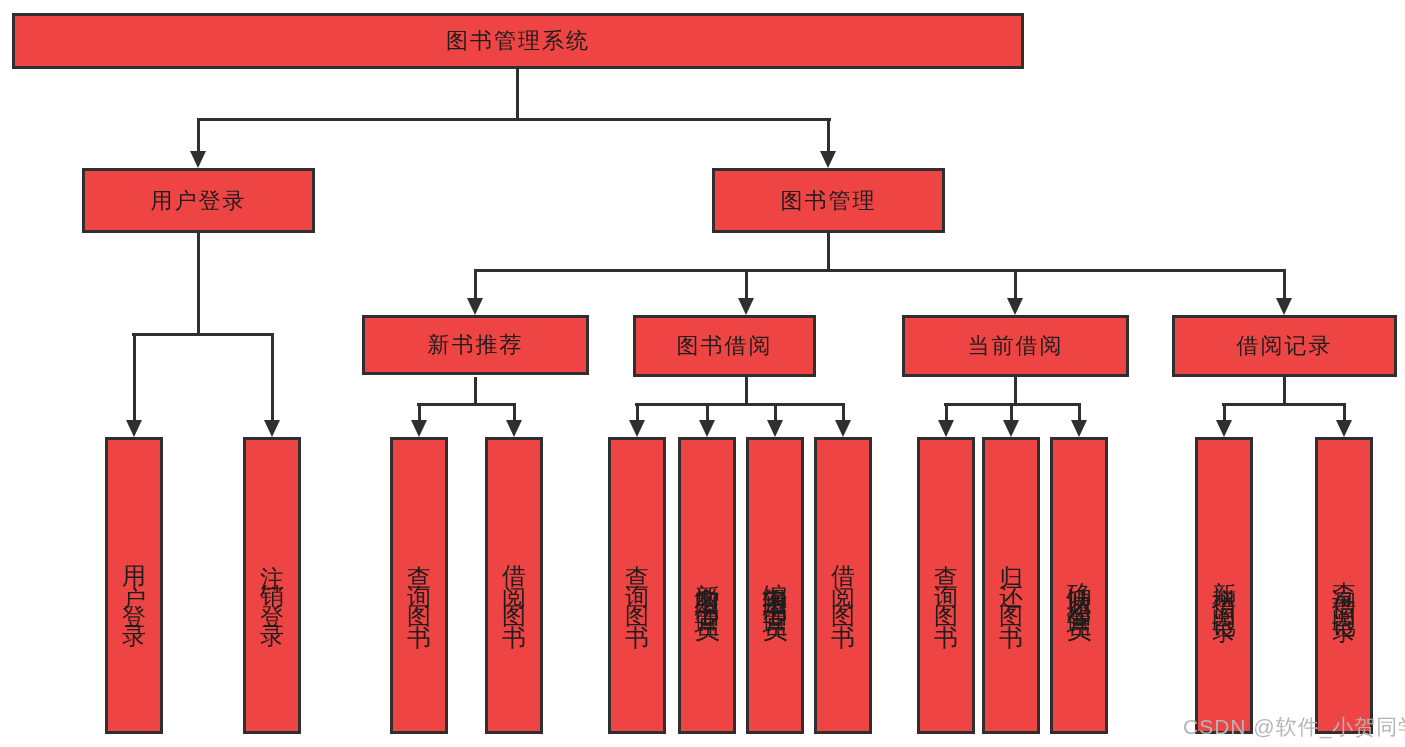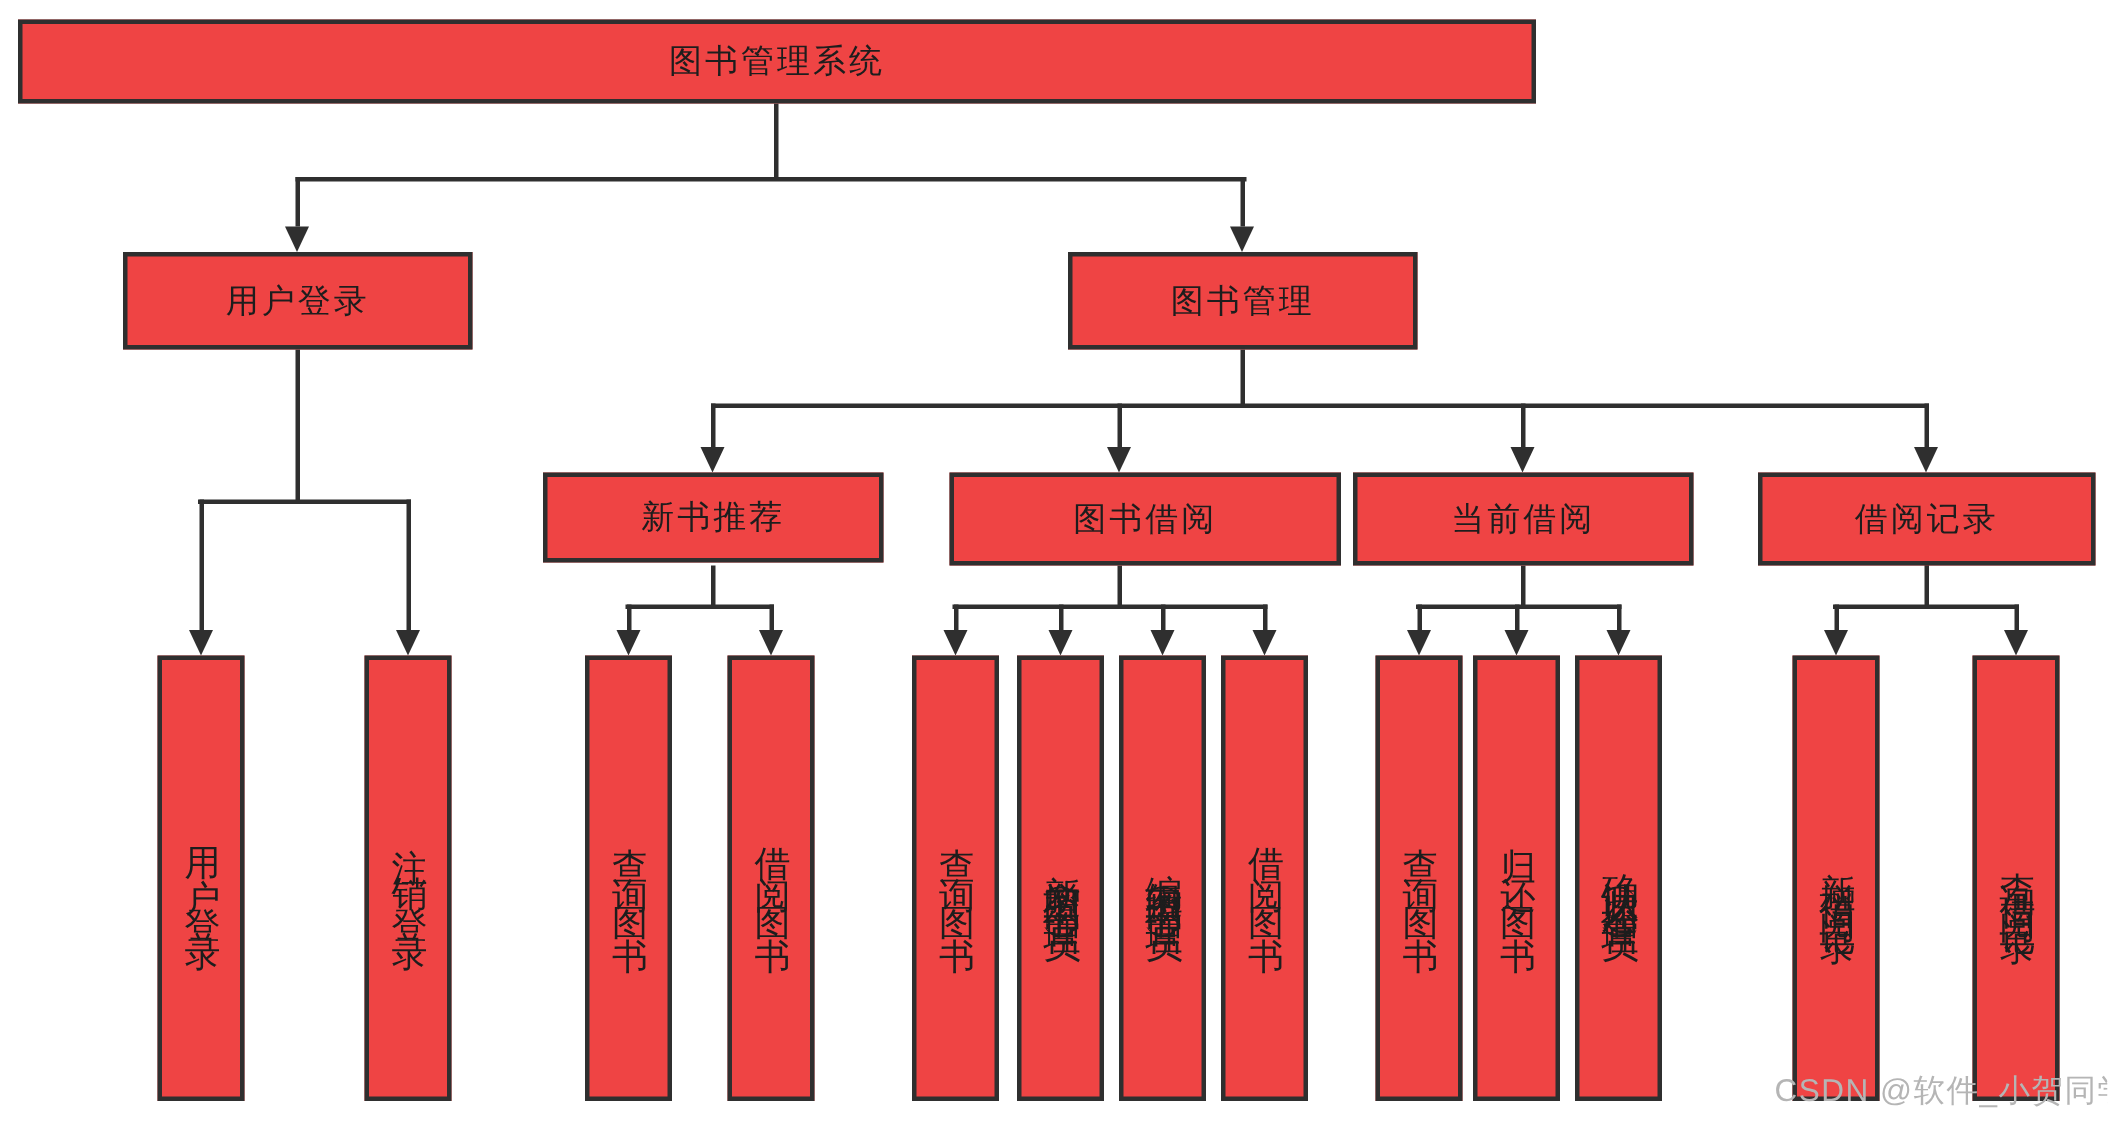--- a/index.html
+++ b/index.html
@@ -60,21 +60,21 @@
   <div class="box" style="left:82px;top:168px;width:233px;height:65px;">
     <span class="hlabel">用户登录</span>
   </div>
   <div class="box" style="left:712px;top:168px;width:233px;height:65px;">
     <span class="hlabel">图书管理</span>
   </div>
 
   <div class="box" style="left:362px;top:315px;width:227px;height:60px;">
     <span class="hlabel">新书推荐</span>
   </div>
-  <div class="box" style="left:633px;top:315px;width:261px;height:62px;">
+  <div class="box" style="left:633px;top:315px;width:183px;height:62px;">
     <span class="hlabel">图书借阅</span>
   </div>
   <div class="box" style="left:902px;top:315px;width:227px;height:62px;">
     <span class="hlabel">当前借阅</span>
   </div>
   <div class="box" style="left:1172px;top:315px;width:225px;height:62px;">
     <span class="hlabel">借阅记录</span>
   </div>
 
   <div class="box" style="left:105px;top:437px;width:58px;height:297px;">

